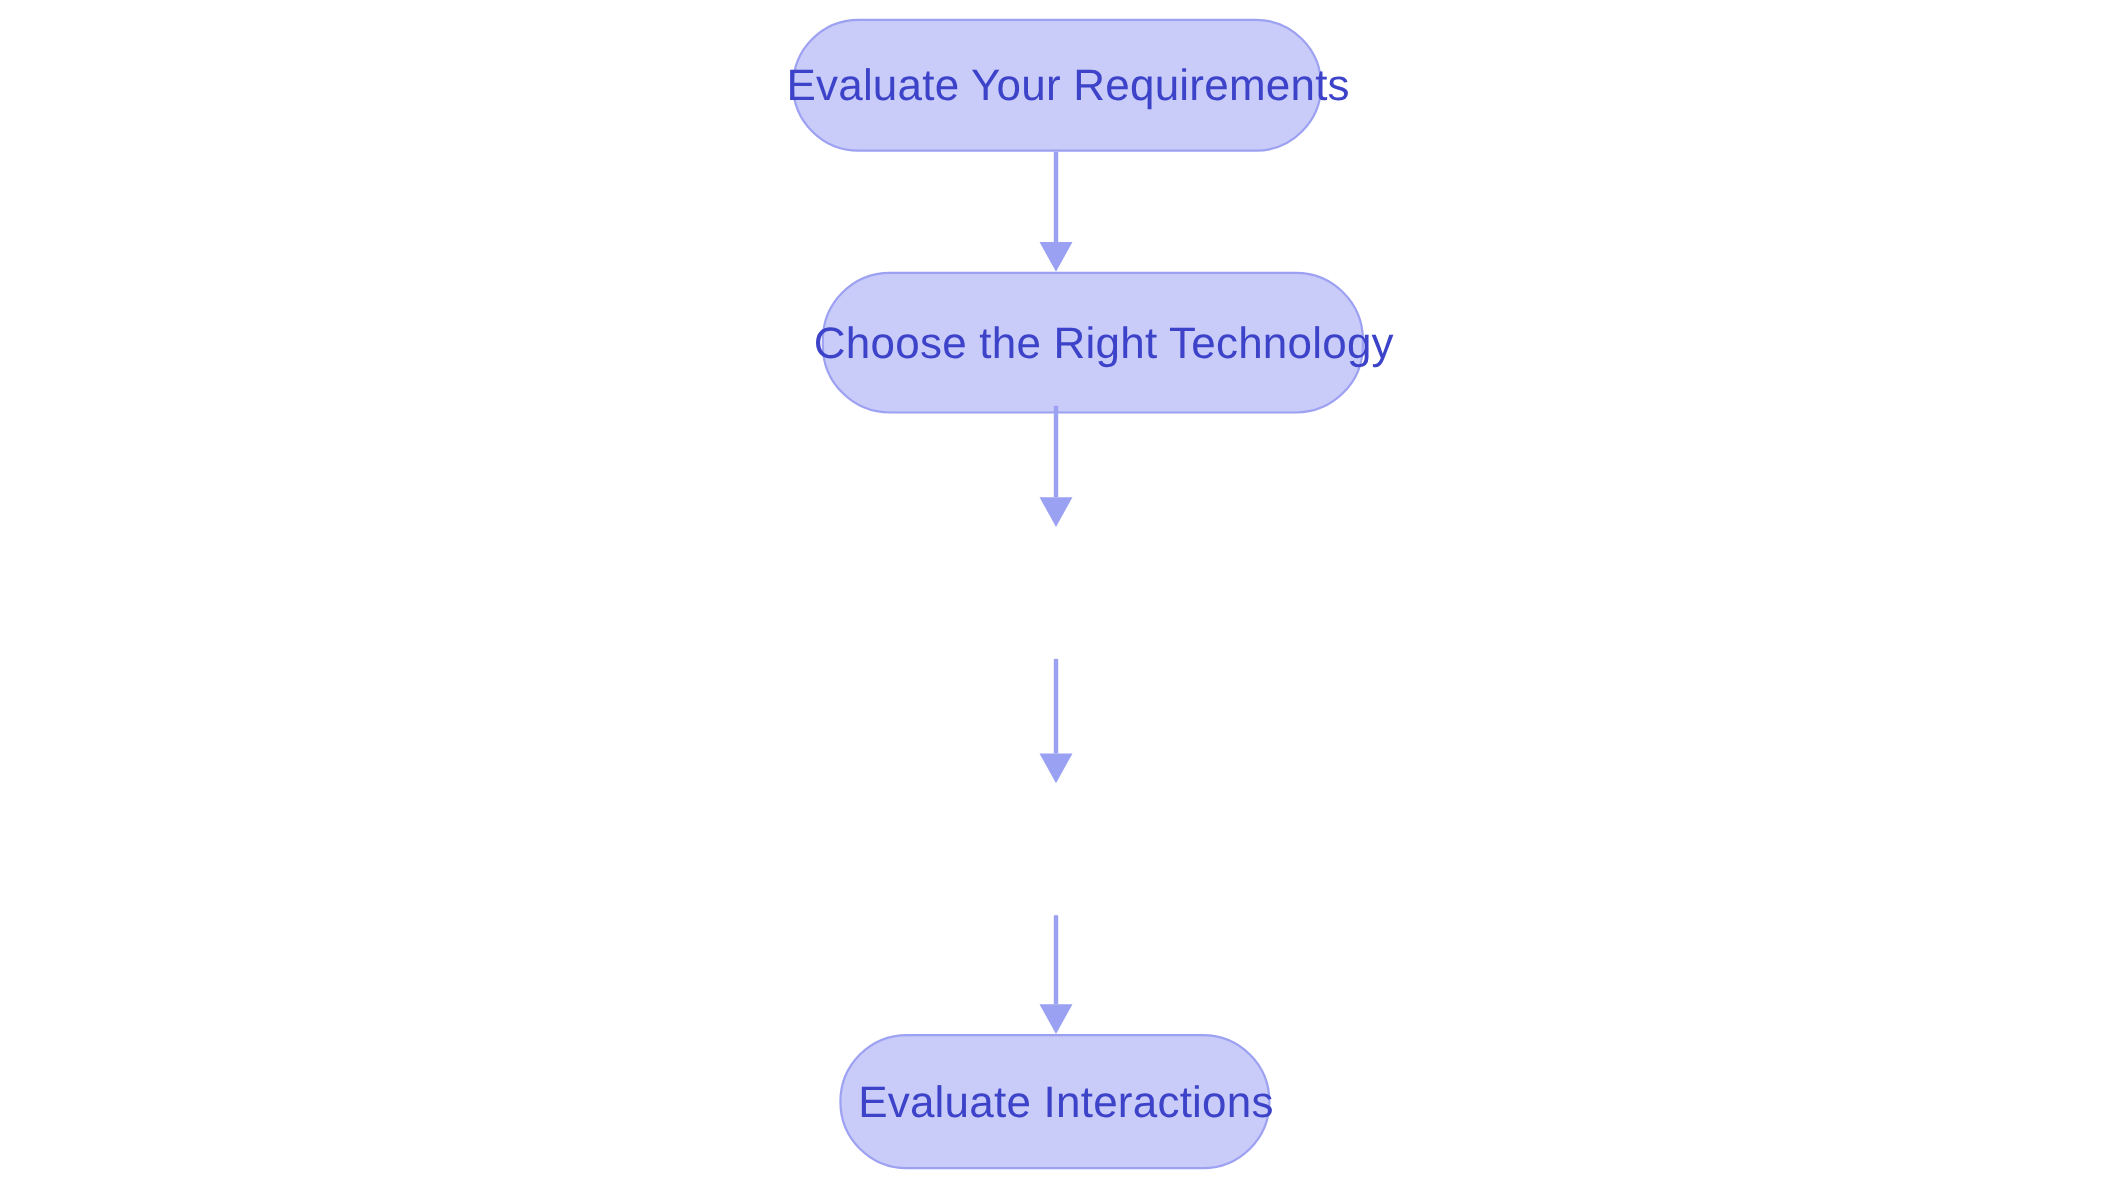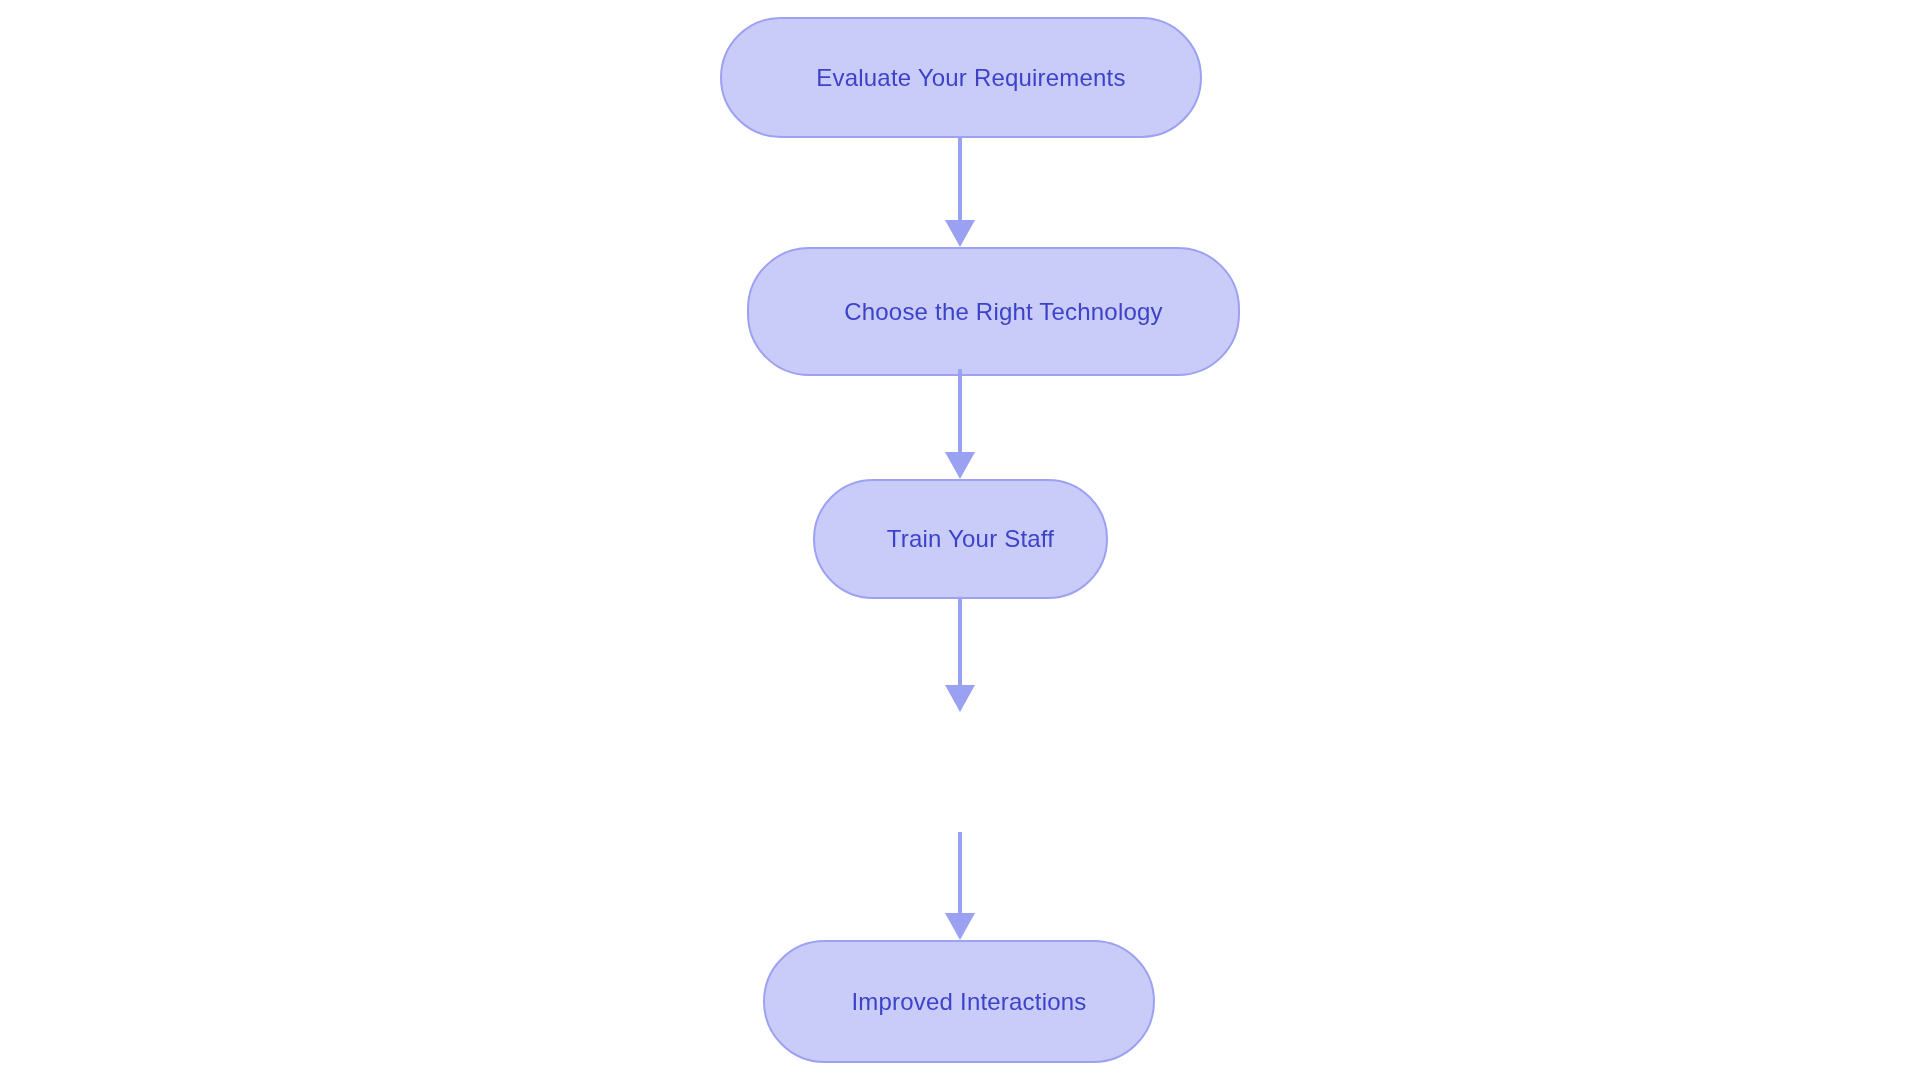--- a/index.html
+++ b/index.html
@@ -20,21 +20,21 @@
     box-sizing: border-box;
     background: var(--node-fill, #c9cbf9);
     border: 2px solid var(--node-border, #9da1f2);
     border-radius: 62px;
     display: flex;
     align-items: center;
     justify-content: center;
   }
   .node-label {
     color: var(--node-text, #3c43c9);
-    font-size: 24px;
+    font-size: 40px;
     line-height: 1;
     letter-spacing: 0.2px;
     white-space: nowrap;
     margin-left: 20px;
   }
   .n1 { left: 720px; top: 17px;  width: 482px; height: 121px; }
   .n2 { left: 747px; top: 247px; width: 493px; height: 129px; }
   .n3 { left: 813px; top: 479px; width: 295px; height: 120px; }
   .n4 { left: 785px; top: 712px; width: 350px; height: 120px; }
   .n5 { left: 763px; top: 940px; width: 392px; height: 123px; }
@@ -80,32 +80,29 @@
 
   <div class="node n2">
     <span class="node-label">Choose the Right Technology</span>
   </div>
 
   <div class="edge e2">
     <div class="edge-line"></div>
     <div class="edge-head"></div>
   </div>
 
-  <div class="node n3">
-    <span class="node-label">Train Your Staff</span>
-  </div>
 
   <div class="edge e3">
     <div class="edge-line"></div>
     <div class="edge-head"></div>
   </div>
 
 
   <div class="edge e4">
     <div class="edge-line"></div>
     <div class="edge-head"></div>
   </div>
 
   <div class="node n5">
-    <span class="node-label">Improved Interactions</span>
+    <span class="node-label">Evaluate Interactions</span>
   </div>
 
 </div>
 
 </body></html>

